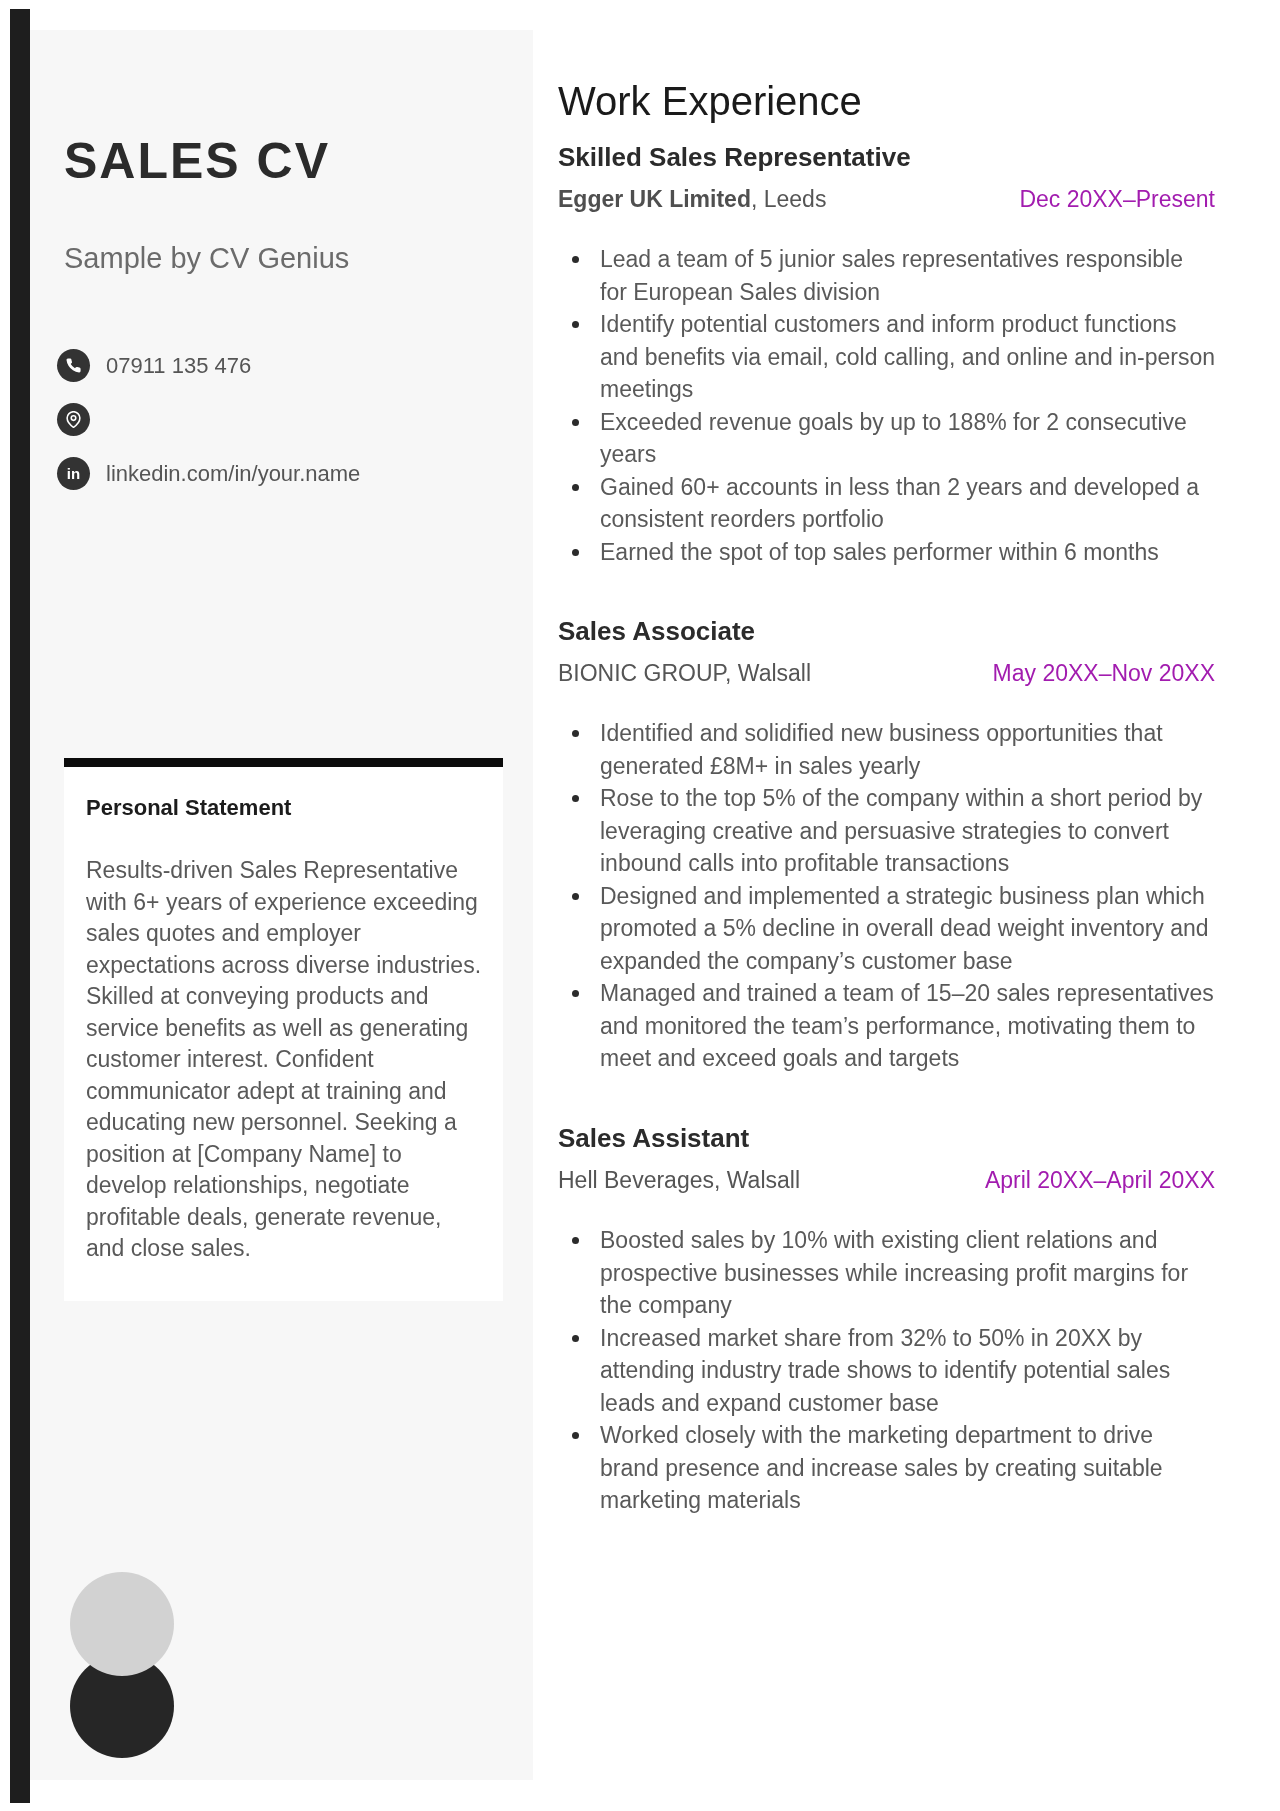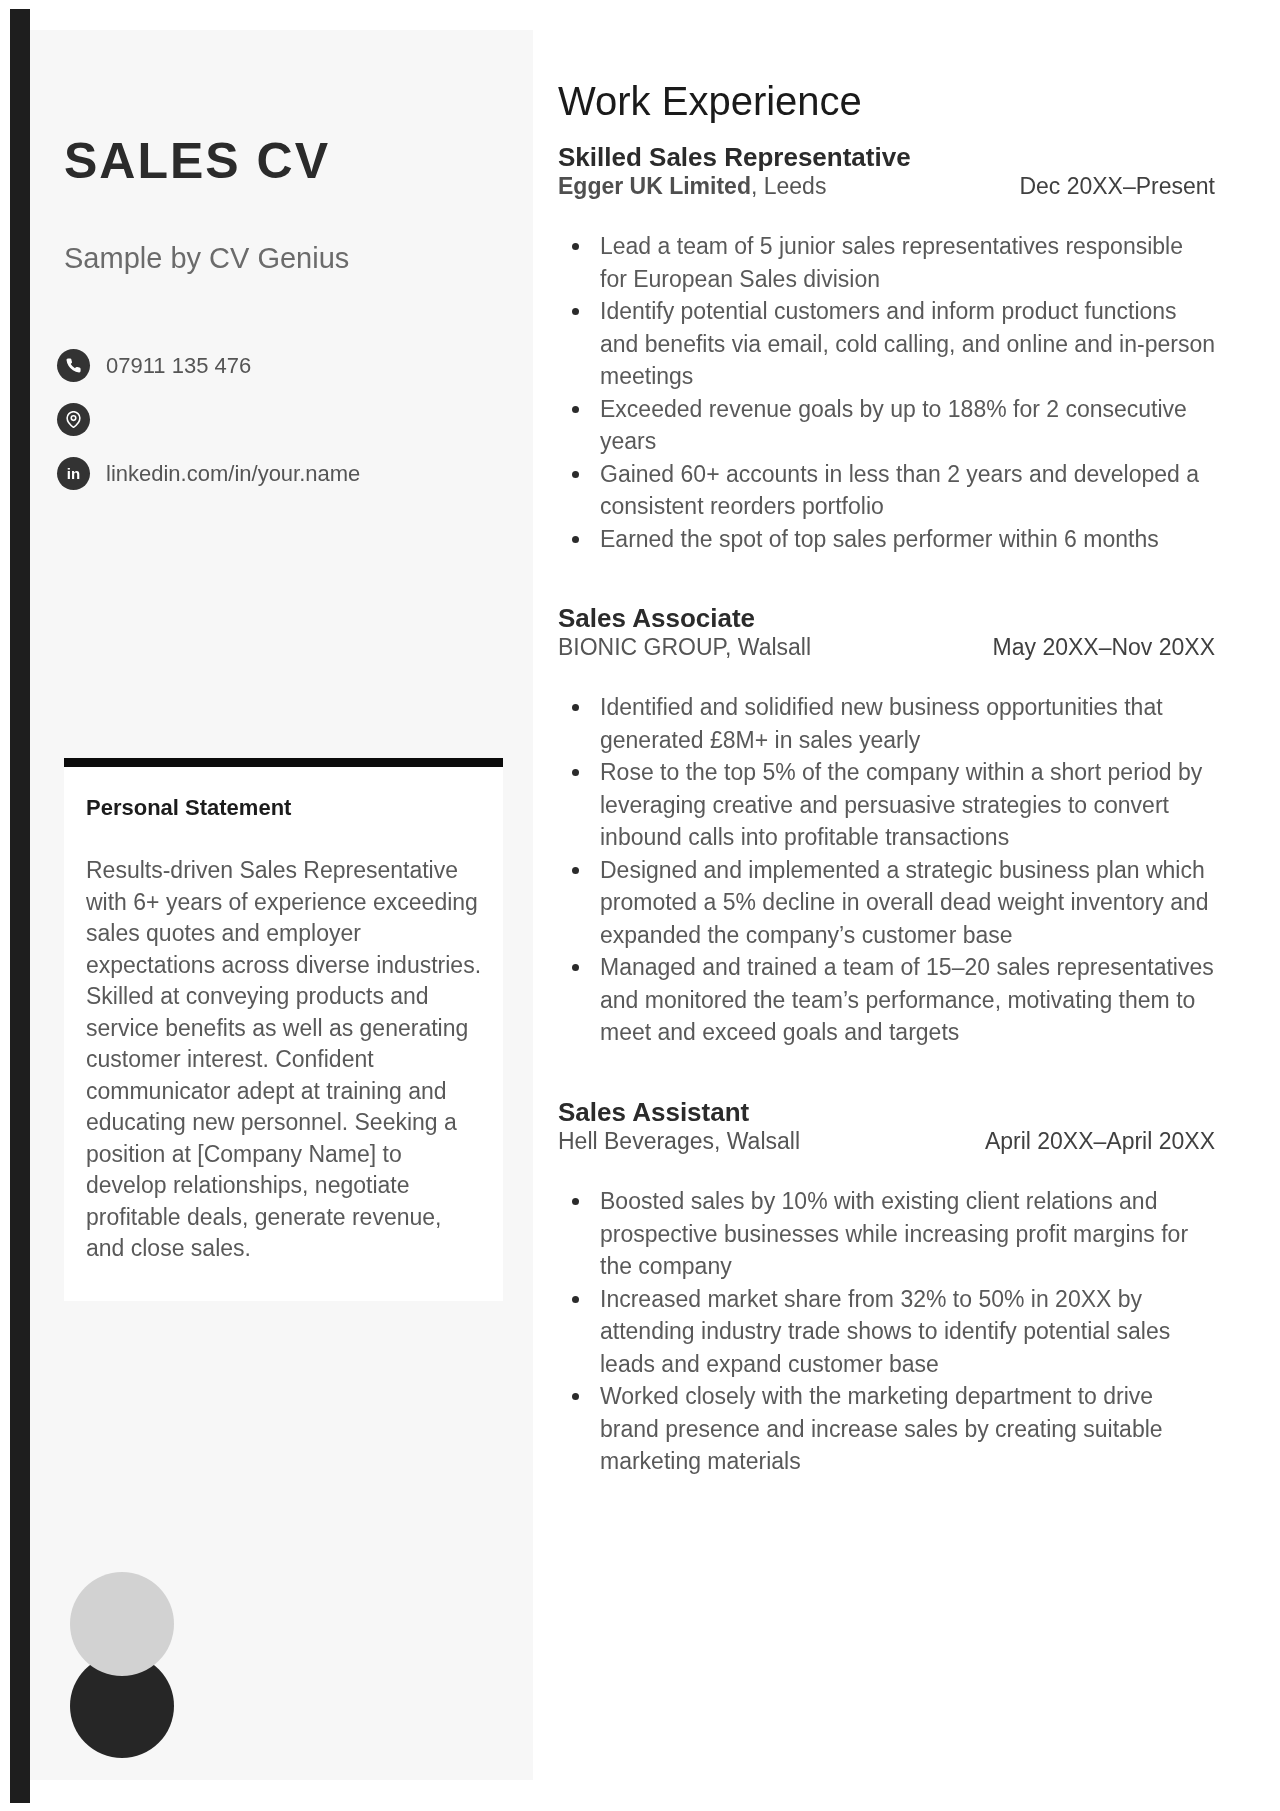--- a/index.html
+++ b/index.html
@@ -31,25 +31,25 @@
   .avatar { position:absolute; left:40px; top:1542px; width:104px; height:228px; }
   .circle-dark { position:absolute; left:0; top:82px; width:104px; height:104px; border-radius:50%; background:#262626; }
   .circle-light { position:absolute; left:0; top:0; width:104px; height:104px; border-radius:50%; background:#d2d2d2; }
 
   .main { position:absolute; left:558px; top:0; width:657px; }
   .we-heading { margin-top:78px; font-size:40px; font-weight:400; color:#1a1a1a; line-height:1.15; }
 
   .job-entry { margin-top:18px; }
   .job-entry + .job-entry { margin-top:48px; }
   .job-title { font-size:26px; font-weight:700; color:#2b2b2b; line-height:1.2; }
-  .company-row { display:flex; justify-content:space-between; align-items:baseline; font-size:23px; }
+  .company-row { display:flex; justify-content:space-between; align-items:baseline; margin-top:13px; font-size:23px; }
   .company-name { color:#555555; }
   .company-name.bold { font-weight:700; color:#4f4f4f; }
   .company-location { color:#555555; }
-  .job-dates { color:#404040; white-space:nowrap; }
+  .job-dates { color:#a21caf; white-space:nowrap; }
 
   .bullet-list { list-style:none; margin-top:30px; }
   .bullet-item { display:flex; padding-left:14px; font-size:23px; color:#595959; line-height:32.5px; }
   .bullet-dot { flex:0 0 7px; width:7px; height:7px; border-radius:50%; background:#2b2b2b; margin:13px 21px 0 0; }
 </style>
 </head>
 <body>
 
 <div class="page">
   <div class="edge-strip"></div>

